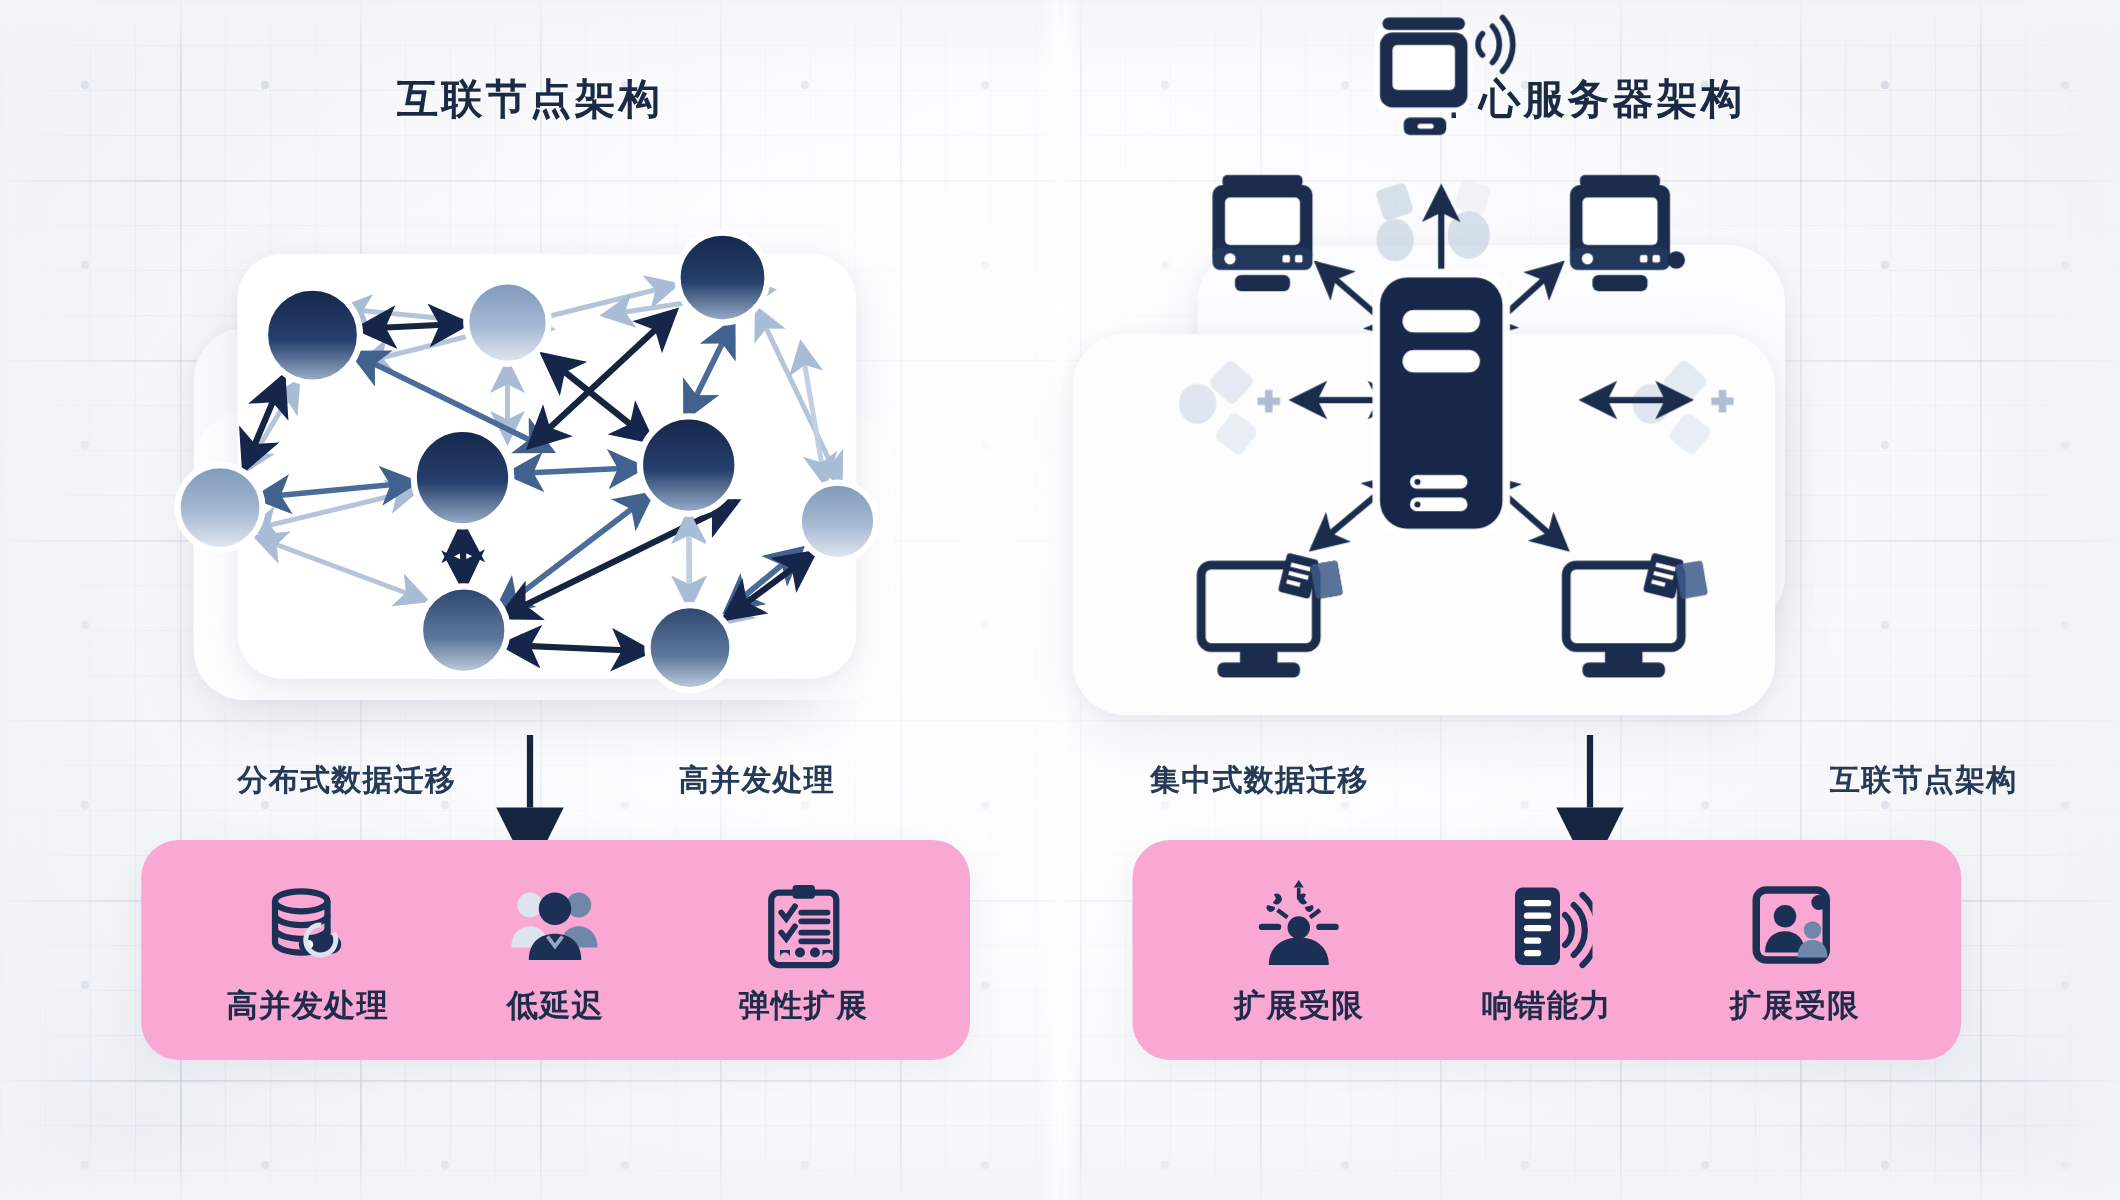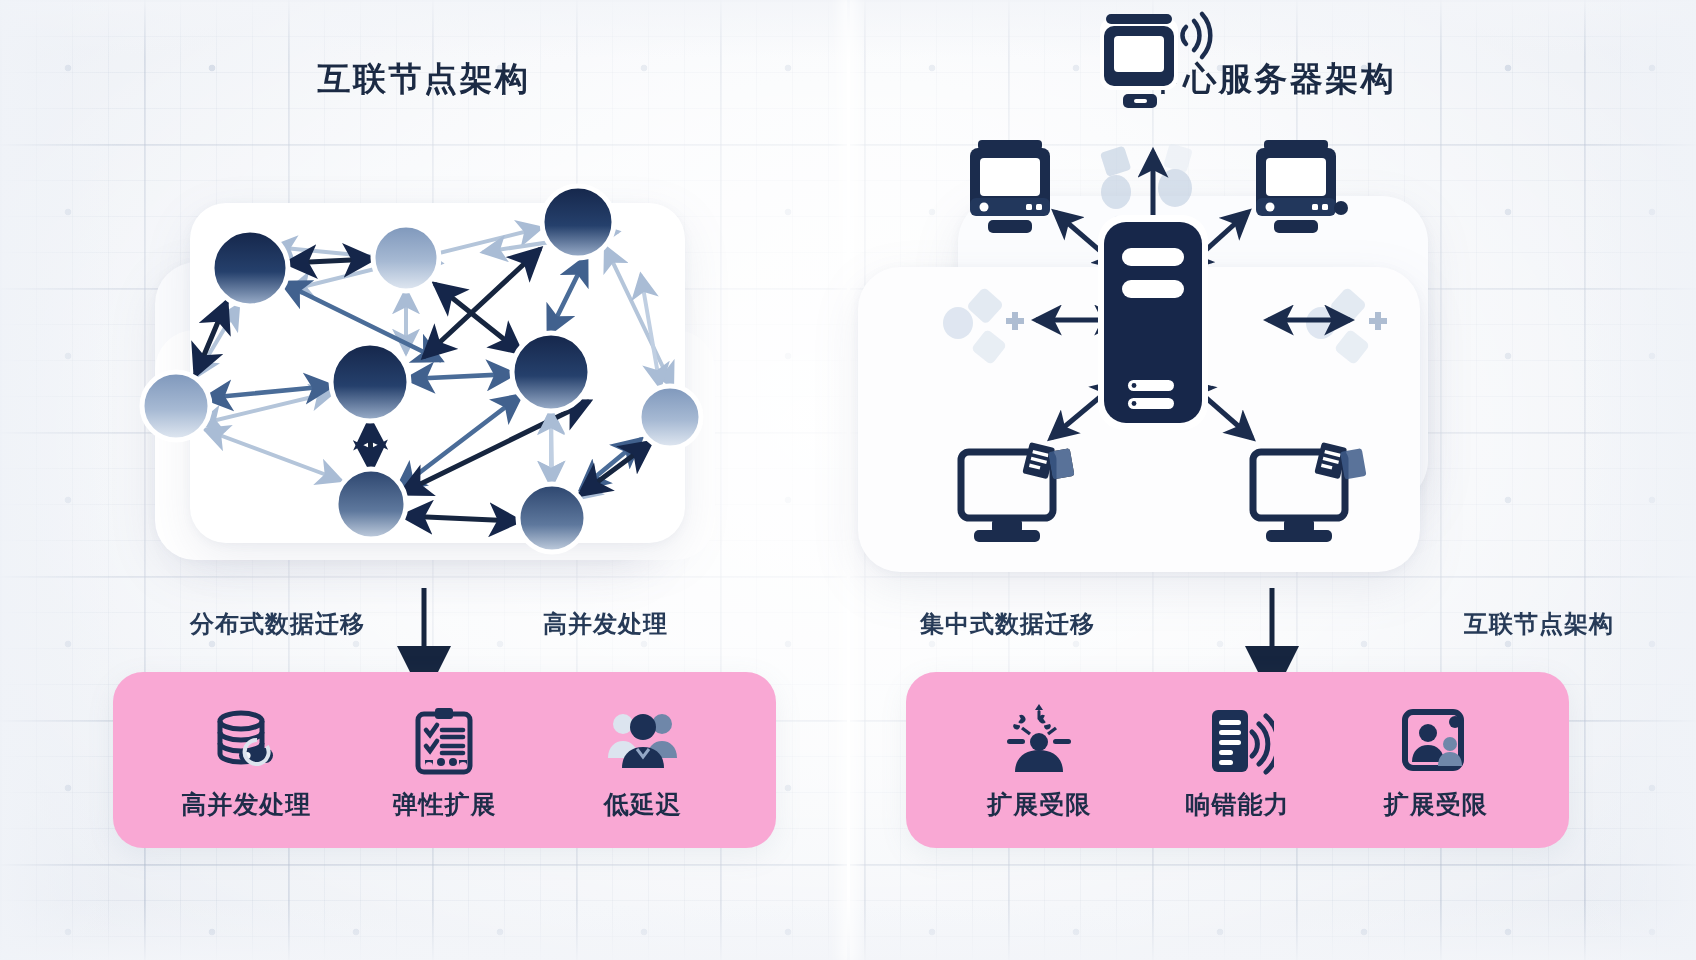--- a/index.html
+++ b/index.html
@@ -238,60 +238,60 @@
           </g>
           <path d="M58,42 a12,12 0 1 1 -10,-6" fill="none" stroke="#dde4ee" stroke-width="4"></path>
         </svg>
       </span>
       <span class="flabel">高并发处理</span>
     </div>
 
     <div class="feature">
       <span class="fi">
         <svg width="74" height="74" viewBox="0 0 74 74">
+          <g fill="#dce4ef">
+            <circle cx="17" cy="20" r="10"></circle>
+            <path d="M2,54 c0-11 7-17 15-17 s15,6 15,17 z"></path>
+          </g>
+          <g fill="#6f87a9">
+            <circle cx="56" cy="20" r="10"></circle>
+            <path d="M41,54 c0-11 7-17 15-17 s15,6 15,17 z"></path>
+          </g>
+          <g fill="#1c3055">
+            <circle cx="37" cy="23" r="13"></circle>
+            <path d="M16,64 c0-14 9-21 21-21 s21,7 21,21 z"></path>
+          </g>
+          <path d="M31,45 l6,8 l6,-8" fill="none" stroke="#93a8c6" stroke-width="3"></path>
+        </svg>
+      </span>
+      <span class="flabel">低延迟</span>
+    </div>
+
+    <div class="feature">
+      <span class="fi">
+        <svg width="74" height="74" viewBox="0 0 74 74">
           <rect x="11" y="10" width="52" height="58" rx="6" fill="none" stroke="#1c3055" stroke-width="5"></rect>
           <rect x="28" y="4" width="18" height="11" rx="3" fill="#1c3055"></rect>
           <g stroke="#1c3055" stroke-width="4.6" fill="none" stroke-linecap="round">
             <path d="M19,26 l4,5 l7,-10"></path>
             <path d="M19,42 l4,5 l7,-10"></path>
             <line x1="35" y1="26" x2="56" y2="26"></line>
             <line x1="35" y1="33" x2="56" y2="33"></line>
             <line x1="35" y1="42" x2="56" y2="42"></line>
             <line x1="35" y1="49" x2="56" y2="49"></line>
           </g>
           <g fill="#1c3055">
             <path d="M18,62 a4,4 0 0 1 8,0 v-6 h-8 z"></path>
             <circle cx="34" cy="58" r="4"></circle>
             <circle cx="46" cy="58" r="4"></circle>
             <path d="M52,62 a4,4 0 0 1 8,0 v-6 h-8 z"></path>
           </g>
         </svg>
       </span>
       <span class="flabel">弹性扩展</span>
-    </div>
-
-    <div class="feature">
-      <span class="fi">
-        <svg width="74" height="74" viewBox="0 0 74 74">
-          <g fill="#dce4ef">
-            <circle cx="17" cy="20" r="10"></circle>
-            <path d="M2,54 c0-11 7-17 15-17 s15,6 15,17 z"></path>
-          </g>
-          <g fill="#6f87a9">
-            <circle cx="56" cy="20" r="10"></circle>
-            <path d="M41,54 c0-11 7-17 15-17 s15,6 15,17 z"></path>
-          </g>
-          <g fill="#1c3055">
-            <circle cx="37" cy="23" r="13"></circle>
-            <path d="M16,64 c0-14 9-21 21-21 s21,7 21,21 z"></path>
-          </g>
-          <path d="M31,45 l6,8 l6,-8" fill="none" stroke="#93a8c6" stroke-width="3"></path>
-        </svg>
-      </span>
-      <span class="flabel">低延迟</span>
     </div>
 
   </div>
 </section>
 
 <section class="panel" id="panel-right">
 
   <h1 class="panel-title">中心服务器架构</h1>
 
   <div class="diagram-card" style="left:110px; top:196px; width:470px; height:310px; border-radius:46px; background:#fbfcfe;"></div>

